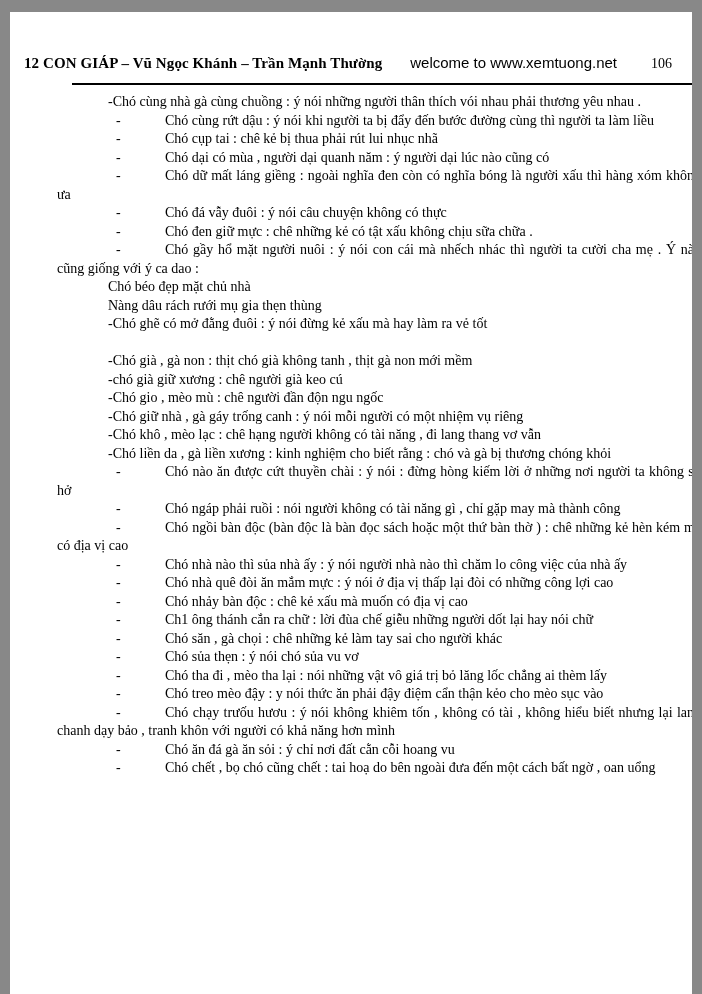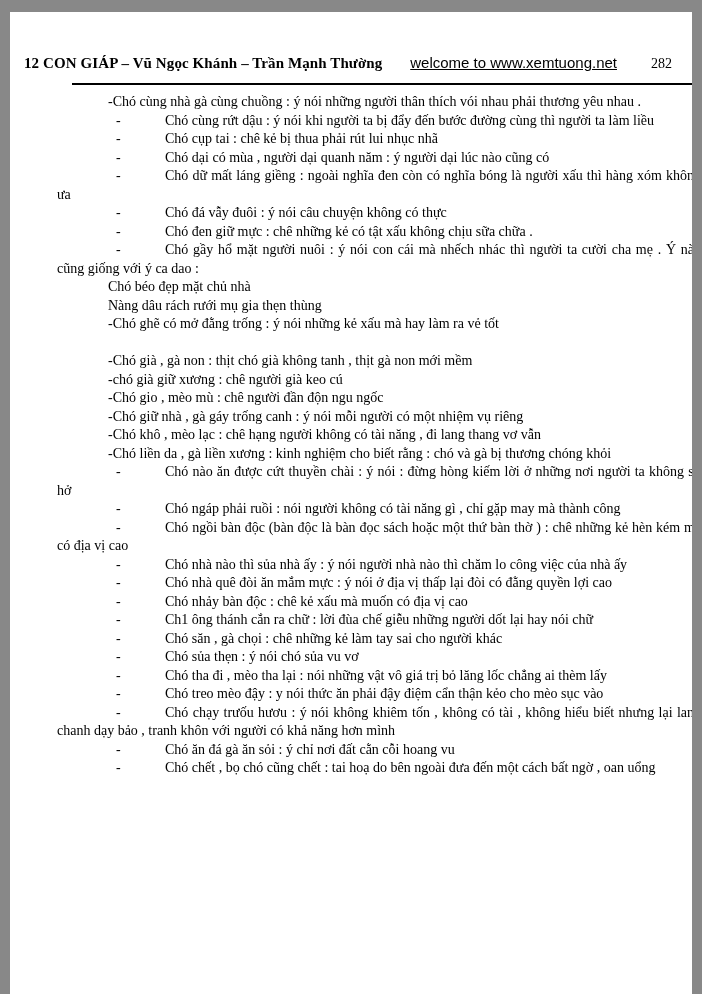--- a/index.html
+++ b/index.html
@@ -24,21 +24,20 @@
   }
   .header-title {
     font-weight: bold;
     font-size: 15px;
     letter-spacing: 0.1px;
   }
   .header-link {
     margin-left: auto;
     font-family: "Liberation Sans", "DejaVu Sans", sans-serif;
     font-size: 15px;
-    text-decoration: underline;
     color: #000000;
     cursor: pointer;
   }
   .header-page {
     margin-left: 34px;
     margin-right: 8px;
     font-size: 14px;
   }
   .rule {
     position: absolute;
@@ -67,47 +66,47 @@
   }
   .p-blank { height: 18.5px; }
 </style>
 </head>
 <body>
 
 <div class="page">
   <div class="header">
     <span class="header-title">12 CON GIÁP – Vũ Ngọc Khánh – Trần Mạnh Thường</span>
     <a class="header-link">welcome to www.xemtuong.net</a>
-    <span class="header-page">282</span>
+    <span class="header-page">106</span>
   </div>
   <div class="rule"></div>
   <div class="content">
       <p class="p-indent">-Chó cùng nhà gà cùng chuồng : ý nói những người thân thích vói nhau phải thương yêu nhau .</p>
       <p class="p-dash"><span class="dash-col">-</span><span>Chó cùng rứt dậu : ý nói khi người ta bị đẩy đến bước đường cùng thì người ta làm liều</span></p>
       <p class="p-dash"><span class="dash-col">-</span><span>Chó cụp tai : chê kẻ bị thua phải rút lui nhục nhã</span></p>
       <p class="p-dash"><span class="dash-col">-</span><span>Chó dại có mùa , người dại quanh năm : ý người dại lúc nào cũng có</span></p>
       <p class="p-dash"><span class="dash-col">-</span><span>Chó dữ mất láng giềng : ngoài nghĩa đen còn có nghĩa bóng là người xấu thì hàng xóm không ưa</span></p>
       <p class="p-dash"><span class="dash-col">-</span><span>Chó đá vẫy đuôi : ý nói câu chuyện không có thực</span></p>
       <p class="p-dash"><span class="dash-col">-</span><span>Chó đen giữ mực : chê những kẻ có tật xấu không chịu sữa chữa .</span></p>
       <p class="p-dash"><span class="dash-col">-</span><span>Chó gầy hổ mặt người nuôi : ý nói con cái mà nhếch nhác thì người ta cười cha mẹ . Ý này cũng giống với ý ca dao :</span></p>
       <p class="p-indent p-verse">Chó béo đẹp mặt chủ nhà</p>
       <p class="p-indent p-verse">Nàng dâu rách rưới mụ gia thẹn thùng</p>
-      <p class="p-indent">-Chó ghẽ có mở đằng trống : ý nói những kẻ xấu mà hay làm ra vẻ tốt</p>
+      <p class="p-indent">-Chó ghẽ có mở đằng đuôi : ý nói đừng kẻ xấu mà hay làm ra vẻ tốt</p>
       <p class="p-blank"></p>
       <p class="p-indent">-Chó già , gà non : thịt chó già không tanh , thịt gà non mới mềm</p>
       <p class="p-indent">-chó già giữ xương : chê người già keo cú</p>
       <p class="p-indent">-Chó gio , mèo mù : chê người đần độn ngu ngốc</p>
       <p class="p-indent">-Chó giữ nhà , gà gáy trống canh : ý nói mỗi người có một nhiệm vụ riêng</p>
       <p class="p-indent">-Chó khô , mèo lạc : chê hạng người không có tài năng , đi lang thang vơ vẫn</p>
       <p class="p-indent">-Chó liền da , gà liền xương : kinh nghiệm cho biết rằng : chó và gà bị thương chóng khỏi</p>
       <p class="p-dash"><span class="dash-col">-</span><span>Chó nào ăn được cứt thuyền chài : ý nói : đừng hòng kiếm lời ở những nơi người ta không sơ hở</span></p>
       <p class="p-dash"><span class="dash-col">-</span><span>Chó ngáp phải ruồi : nói người không có tài năng gì , chỉ gặp may mà thành công</span></p>
       <p class="p-dash"><span class="dash-col">-</span><span>Chó ngồi bàn độc (bàn độc là bàn đọc sách hoặc một thứ bàn thờ ) : chê những kẻ hèn kém mà có địa vị cao</span></p>
       <p class="p-dash"><span class="dash-col">-</span><span>Chó nhà nào thì sủa nhà ấy : ý nói người nhà nào thì chăm lo công việc của nhà ấy</span></p>
-      <p class="p-dash"><span class="dash-col">-</span><span>Chó nhà quê đòi ăn mắm mực : ý nói ở địa vị thấp lại đòi có đằng quyền lợi cao</span></p>
+      <p class="p-dash"><span class="dash-col">-</span><span>Chó nhà quê đòi ăn mắm mực : ý nói ở địa vị thấp lại đòi có những công lợi cao</span></p>
       <p class="p-dash"><span class="dash-col">-</span><span>Chó nhảy bàn độc : chê kẻ xấu mà muốn có địa vị cao</span></p>
       <p class="p-dash"><span class="dash-col">-</span><span>Ch1 ông thánh cắn ra chữ : lời đùa chế giễu những người dốt lại hay nói chữ</span></p>
       <p class="p-dash"><span class="dash-col">-</span><span>Chó săn , gà chọi : chê những kẻ làm tay sai cho người khác</span></p>
       <p class="p-dash"><span class="dash-col">-</span><span>Chó sủa thẹn : ý nói chó sủa vu vơ</span></p>
       <p class="p-dash"><span class="dash-col">-</span><span>Chó tha đi , mèo tha lại : nói những vật vô giá trị bỏ lăng lốc chẳng ai thèm lấy</span></p>
       <p class="p-dash"><span class="dash-col">-</span><span>Chó treo mèo đậy : y nói thức ăn phải đậy điệm cẩn thận kẻo cho mèo sục vào</span></p>
       <p class="p-dash"><span class="dash-col">-</span><span>Chó chạy trưốu hươu : ý nói không khiêm tốn , không có tài , không hiểu biết nhưng lại lanh chanh dạy bảo , tranh khôn với người có khả năng hơn mình</span></p>
       <p class="p-dash"><span class="dash-col">-</span><span>Chó ăn đá gà ăn sỏi : ý chỉ nơi đất cằn cỗi hoang vu</span></p>
       <p class="p-dash"><span class="dash-col">-</span><span>Chó chết , bọ chó cũng chết : tai hoạ do bên ngoài đưa đến một cách bất ngờ , oan uổng</span></p>
     </div>

